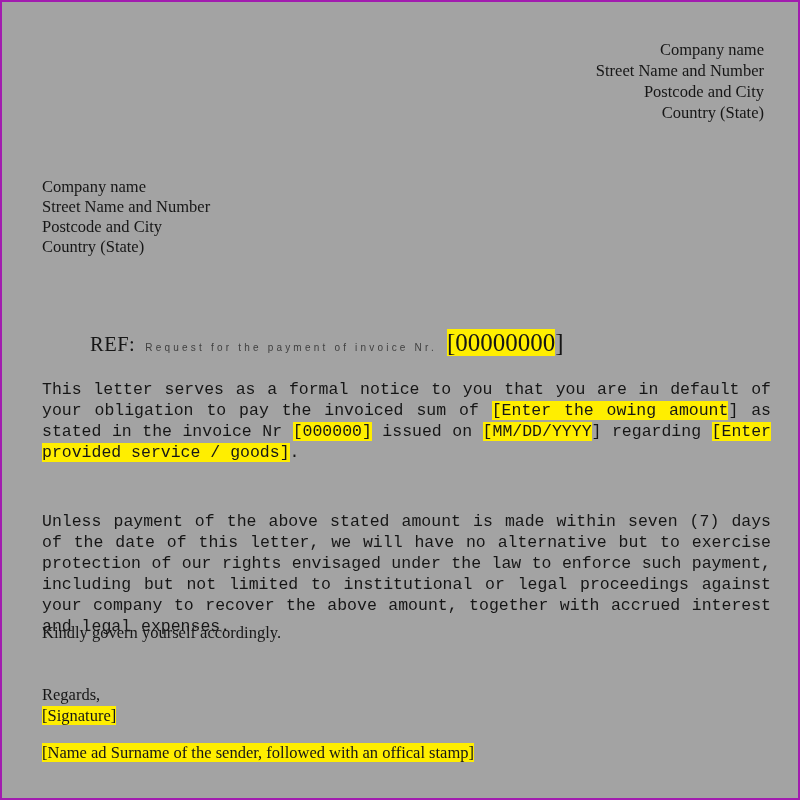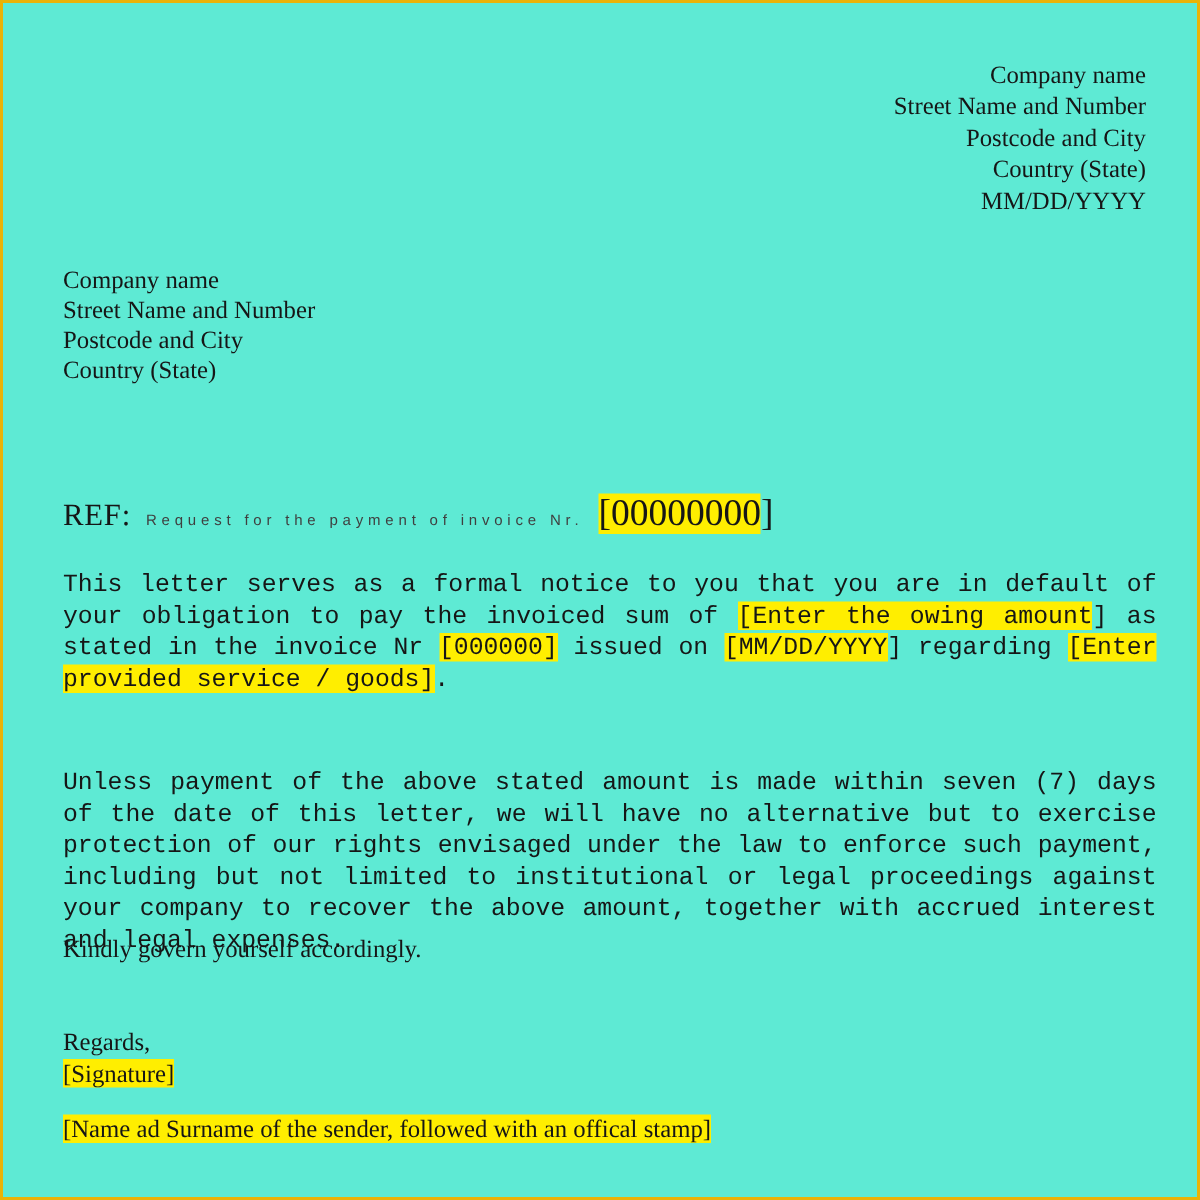--- a/index.html
+++ b/index.html
@@ -1,22 +1,22 @@
 <!DOCTYPE html>
 <html><head>
 <meta charset="utf-8">
 <style>
   html, body { margin: 0; padding: 0; background: #ffffff; }
   .page {
     position: relative;
     width: 800px;
     height: 800px;
     box-sizing: border-box;
-    background: #5eead4;
-    border: 2px solid #eab308;
+    background: #a3a3a3;
+    border: 2px solid #a21caf;
     font-family: "Liberation Serif", serif;
     color: #161616;
     overflow: hidden;
   }
   .sender {
     position: absolute;
     top: 37px;
     right: 34px;
     text-align: right;
     font-size: 16.5px;
@@ -32,20 +32,21 @@
   .ref-row {
     position: absolute;
     top: 327px;
     left: 40px;
     white-space: nowrap;
   }
   .ref-label {
     font-size: 20.5px;
     letter-spacing: 0.5px;
     margin-right: 10px;
+    margin-left: 48px;
   }
   .ref-subject {
     font-family: "Liberation Sans", sans-serif;
     font-weight: 300;
     font-size: 10px;
     letter-spacing: 3.2px;
     color: #3f3f3f;
     margin-right: 6px;
   }
   .ref-number { font-size: 25px; }
@@ -78,21 +79,20 @@
 </head>
 <body>
 
 <div class="page">
 
   <div class="sender">
     <div>Company name</div>
     <div>Street Name and Number</div>
     <div>Postcode and City</div>
     <div>Country (State)</div>
-    <div>MM/DD/YYYY</div>
   </div>
 
   <div class="recipient">
     <div>Company name</div>
     <div>Street Name and Number</div>
     <div>Postcode and City</div>
     <div>Country (State)</div>
   </div>
 
   <div class="ref-row">

